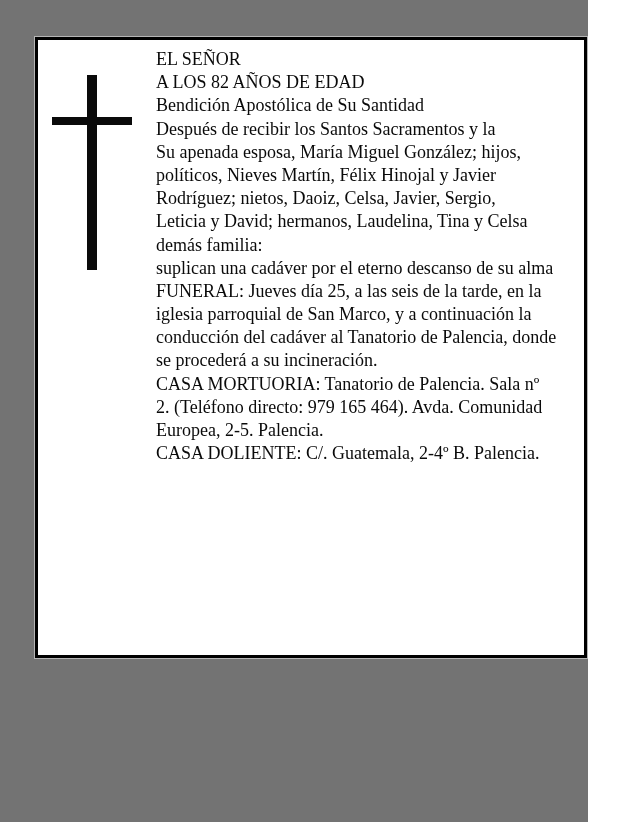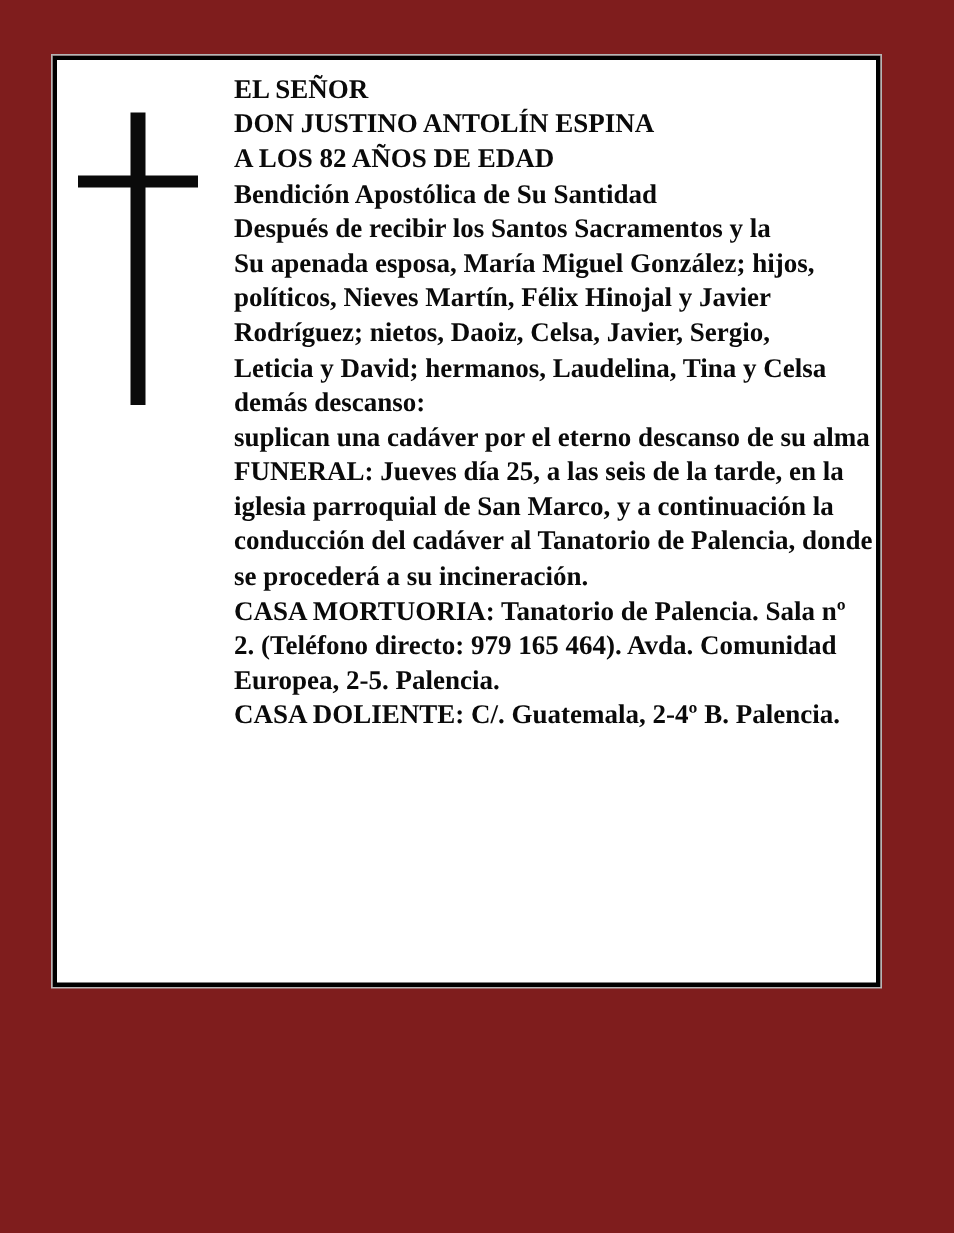--- a/index.html
+++ b/index.html
@@ -2,25 +2,25 @@
 <html><head>
 <meta charset="utf-8">
 <style>
   html, body {
     margin: 0;
     padding: 0;
     background: #ffffff;
   }
   .page {
     position: relative;
-    width: 636px;
+    width: 588px;
     height: 822px;
-    background: #7f1d1d;
+    background: #737373;
     font-family: "Liberation Serif", "DejaVu Serif", serif;
-    font-weight: bold;
+    font-weight: normal;
     color: #0a0a0a;
     overflow: hidden;
   }
   .notice-box {
     position: absolute;
     left: 35px;
     top: 37px;
     width: 546px;
     height: 615px;
     border: 3px solid #000000;
@@ -67,29 +67,28 @@
 <body>
 
 <div class="page">
   <div class="notice-box">
     <div class="cross">
       <div class="cross-v"></div>
       <div class="cross-h"></div>
     </div>
     <div class="notice-text">
       <div class="ln">EL SEÑOR</div>
-      <div class="ln">DON JUSTINO ANTOLÍN ESPINA</div>
       <div class="ln">A LOS 82 AÑOS DE EDAD</div>
       <div class="ln">Bendición Apostólica de Su Santidad</div>
       <div class="ln">Después de recibir los Santos Sacramentos y la</div>
       <div class="ln">Su apenada esposa, María Miguel González; hijos,</div>
       <div class="ln">políticos, Nieves Martín, Félix Hinojal y Javier</div>
       <div class="ln">Rodríguez; nietos, Daoiz, Celsa, Javier, Sergio,</div>
       <div class="ln">Leticia y David; hermanos, Laudelina, Tina y Celsa</div>
-      <div class="ln">demás descanso:</div>
+      <div class="ln">demás familia:</div>
       <div class="ln">suplican una cadáver por el eterno descanso de su alma</div>
       <div class="ln">FUNERAL: Jueves día 25, a las seis de la tarde, en la</div>
       <div class="ln">iglesia parroquial de San Marco, y a continuación la</div>
       <div class="ln">conducción del cadáver al Tanatorio de Palencia, donde</div>
       <div class="ln">se procederá a su incineración.</div>
       <div class="ln">CASA MORTUORIA: Tanatorio de Palencia. Sala nº</div>
       <div class="ln">2. (Teléfono directo: 979 165 464). Avda. Comunidad</div>
       <div class="ln">Europea, 2-5. Palencia.</div>
       <div class="ln">CASA DOLIENTE: C/. Guatemala, 2-4º B. Palencia.</div>
     </div>

